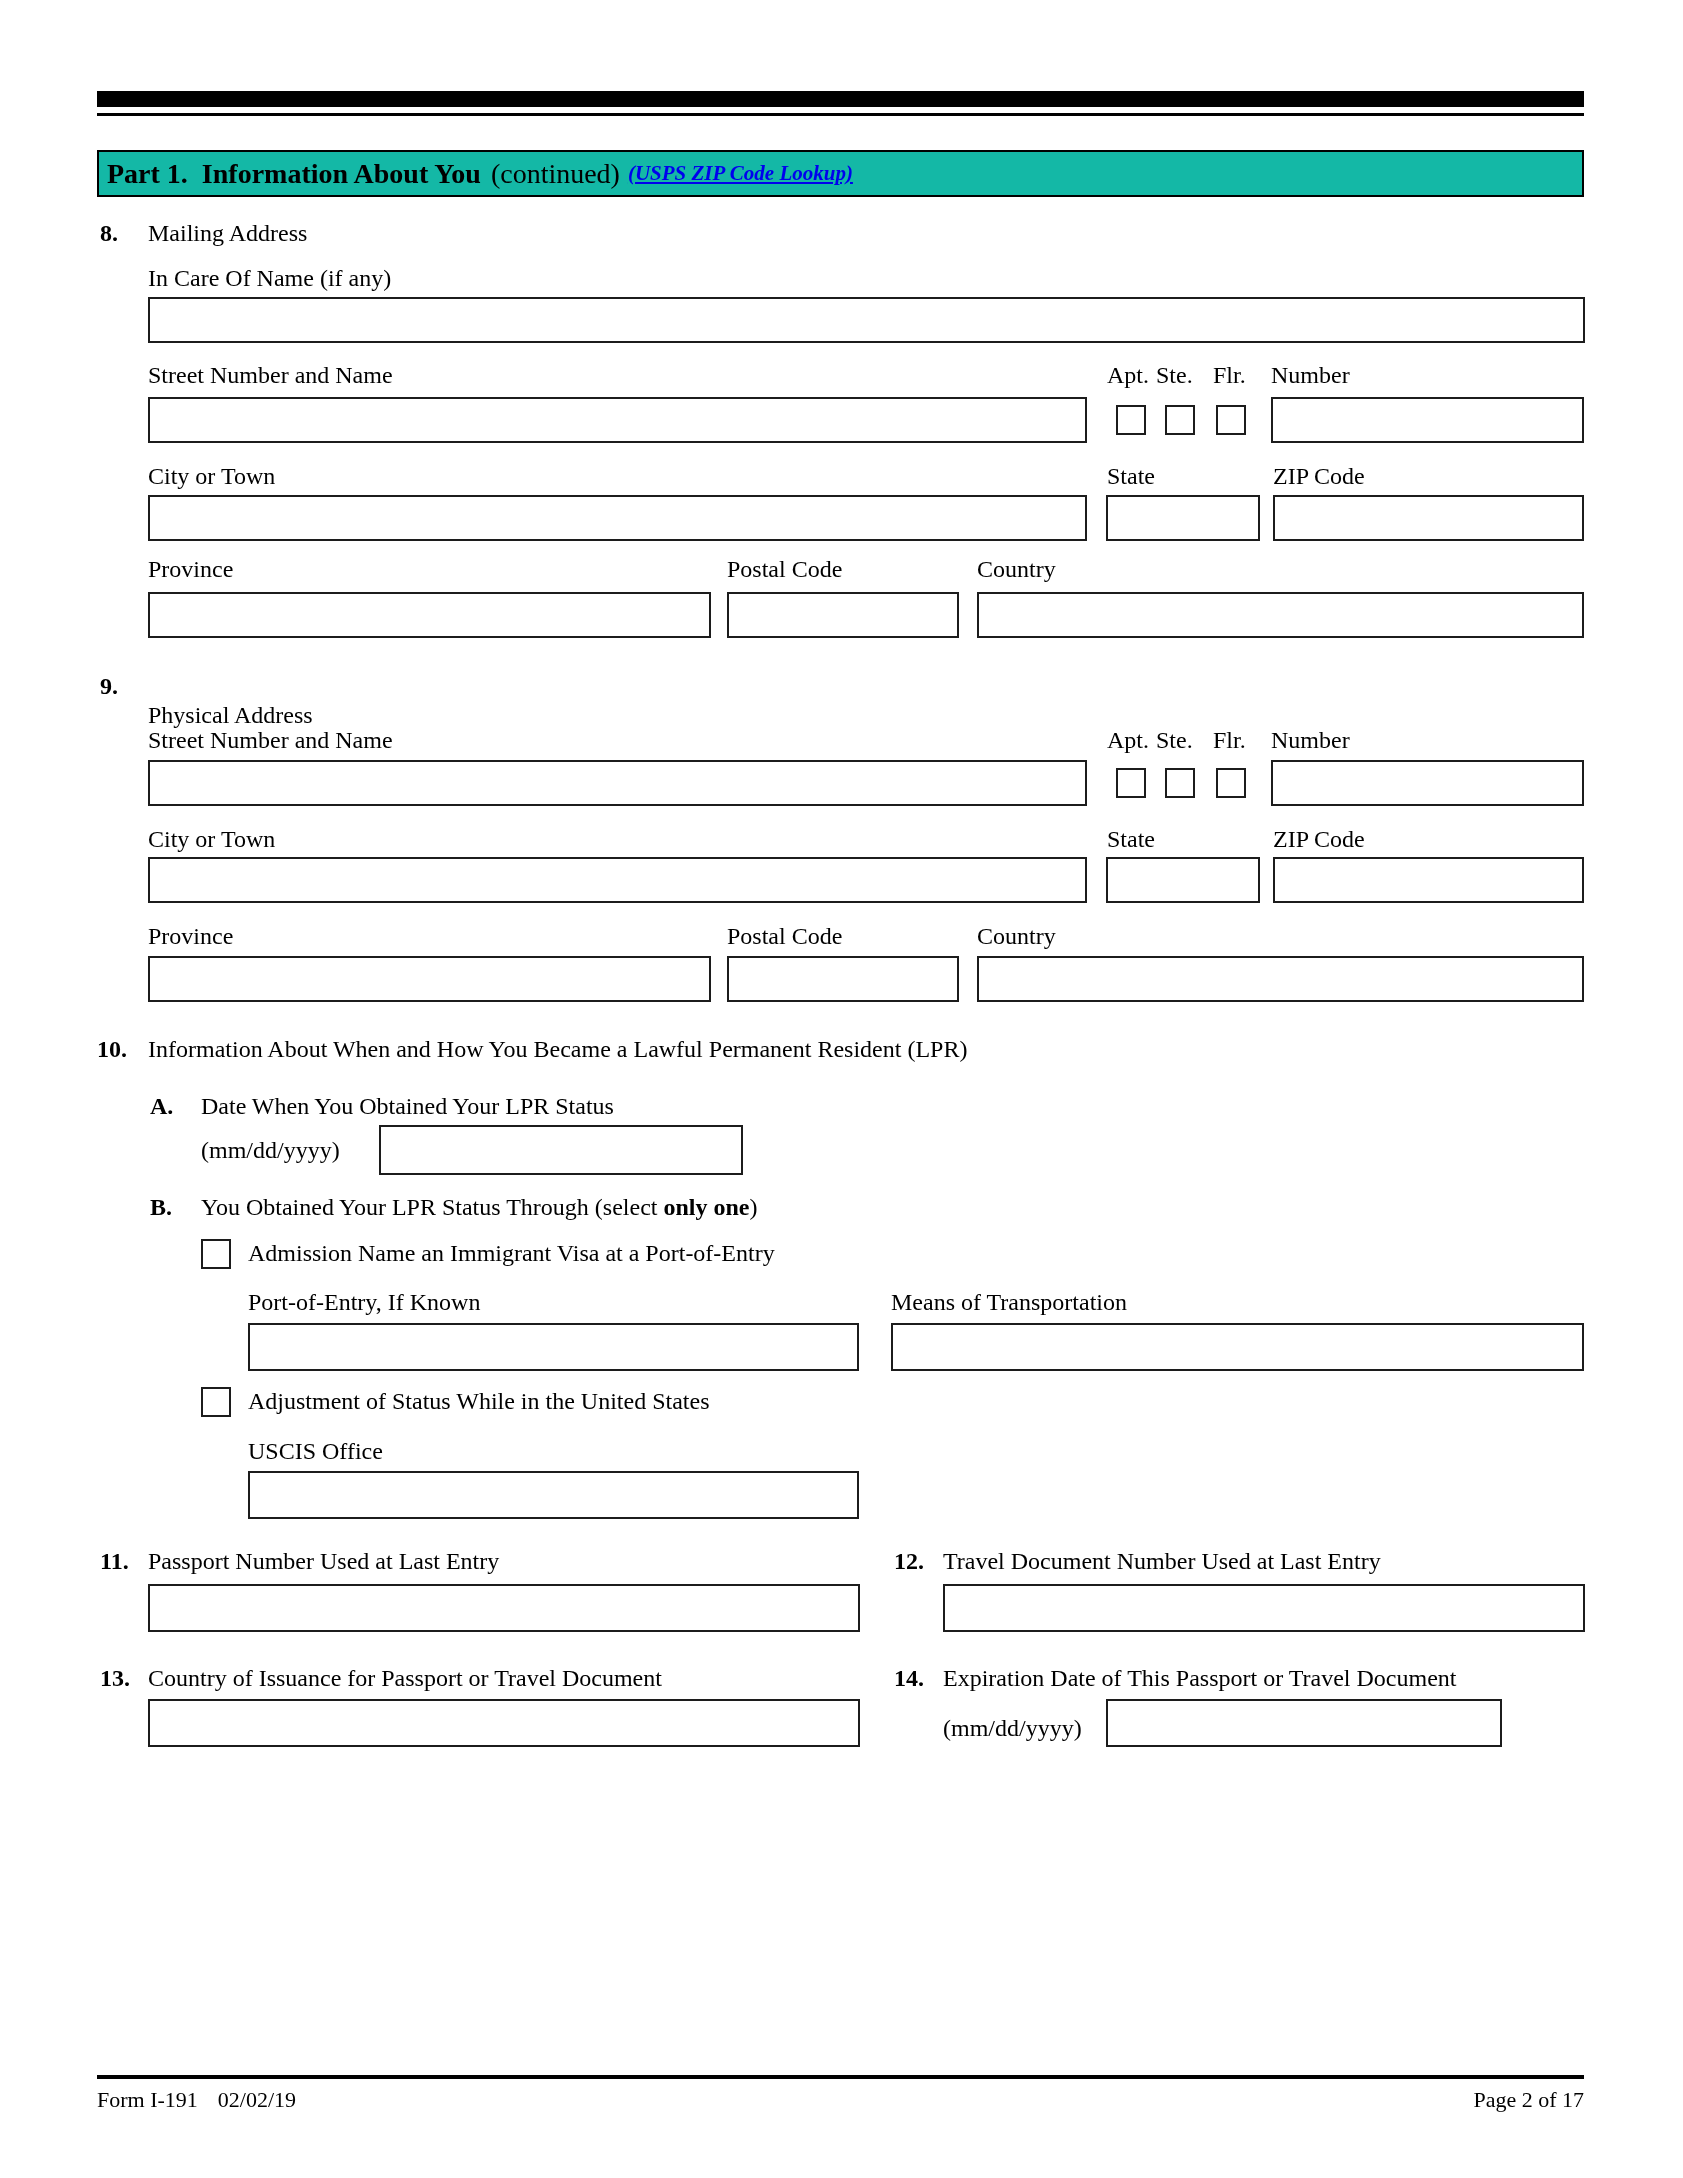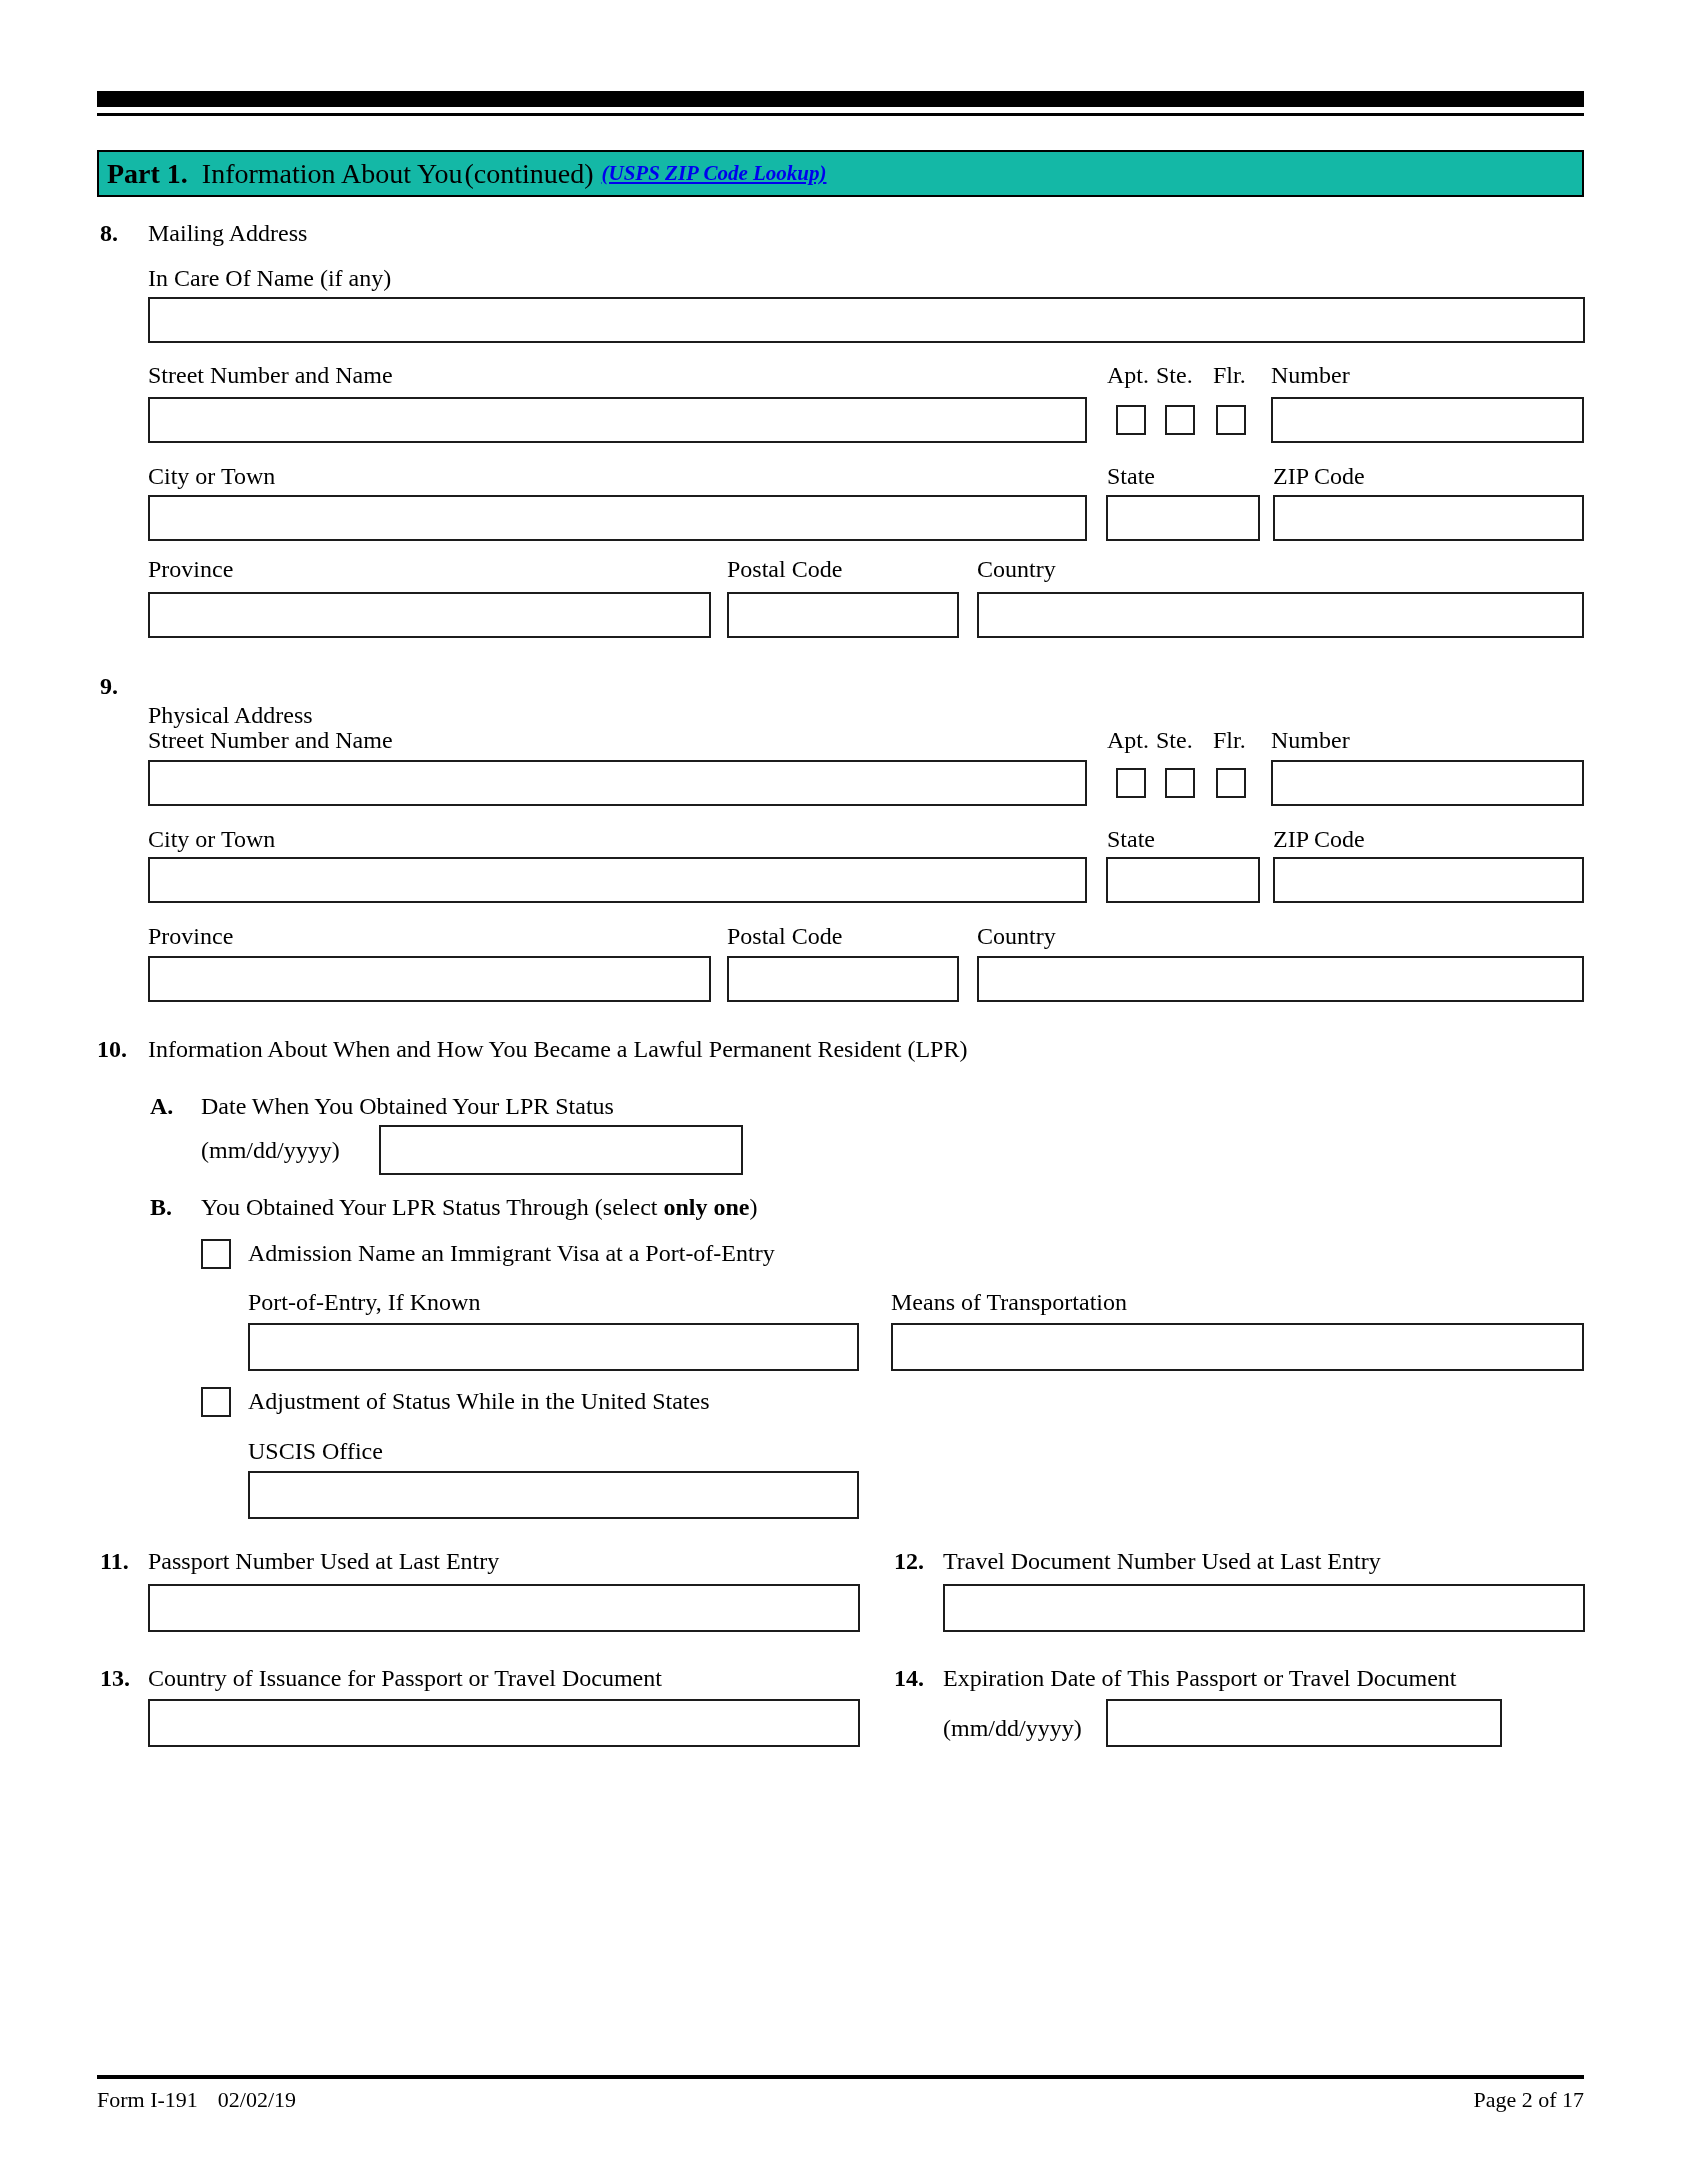--- a/index.html
+++ b/index.html
@@ -44,22 +44,22 @@
     left:97px;top:150px;width:1487px;height:47px;
     box-sizing:border-box;
     background:#14b8a6;
     border:2px solid #000;
     display:flex;
     align-items:center;
     padding-left:8px;
     white-space:nowrap;
   }
   .part-header .part{font-size:28px;font-weight:bold;}
-  .part-header .title{font-size:28px;font-weight:normal;margin-left:14px;}
-  .part-header .cont{font-size:28px;margin-left:2px;}
+  .part-header .title{font-size:28px;font-weight:bold;margin-left:14px;}
+  .part-header .cont{font-size:28px;margin-left:10px;}
   .zip-link{
     font-size:21px;
     font-weight:bold;
     font-style:italic;
     text-decoration:underline;
     margin-left:8px;
     cursor:pointer;
   }
   .footer-left{position:absolute;left:97px;top:2087px;font-size:22px;white-space:nowrap;}
   .footer-right{position:absolute;right:99px;top:2087px;font-size:22px;white-space:nowrap;}

